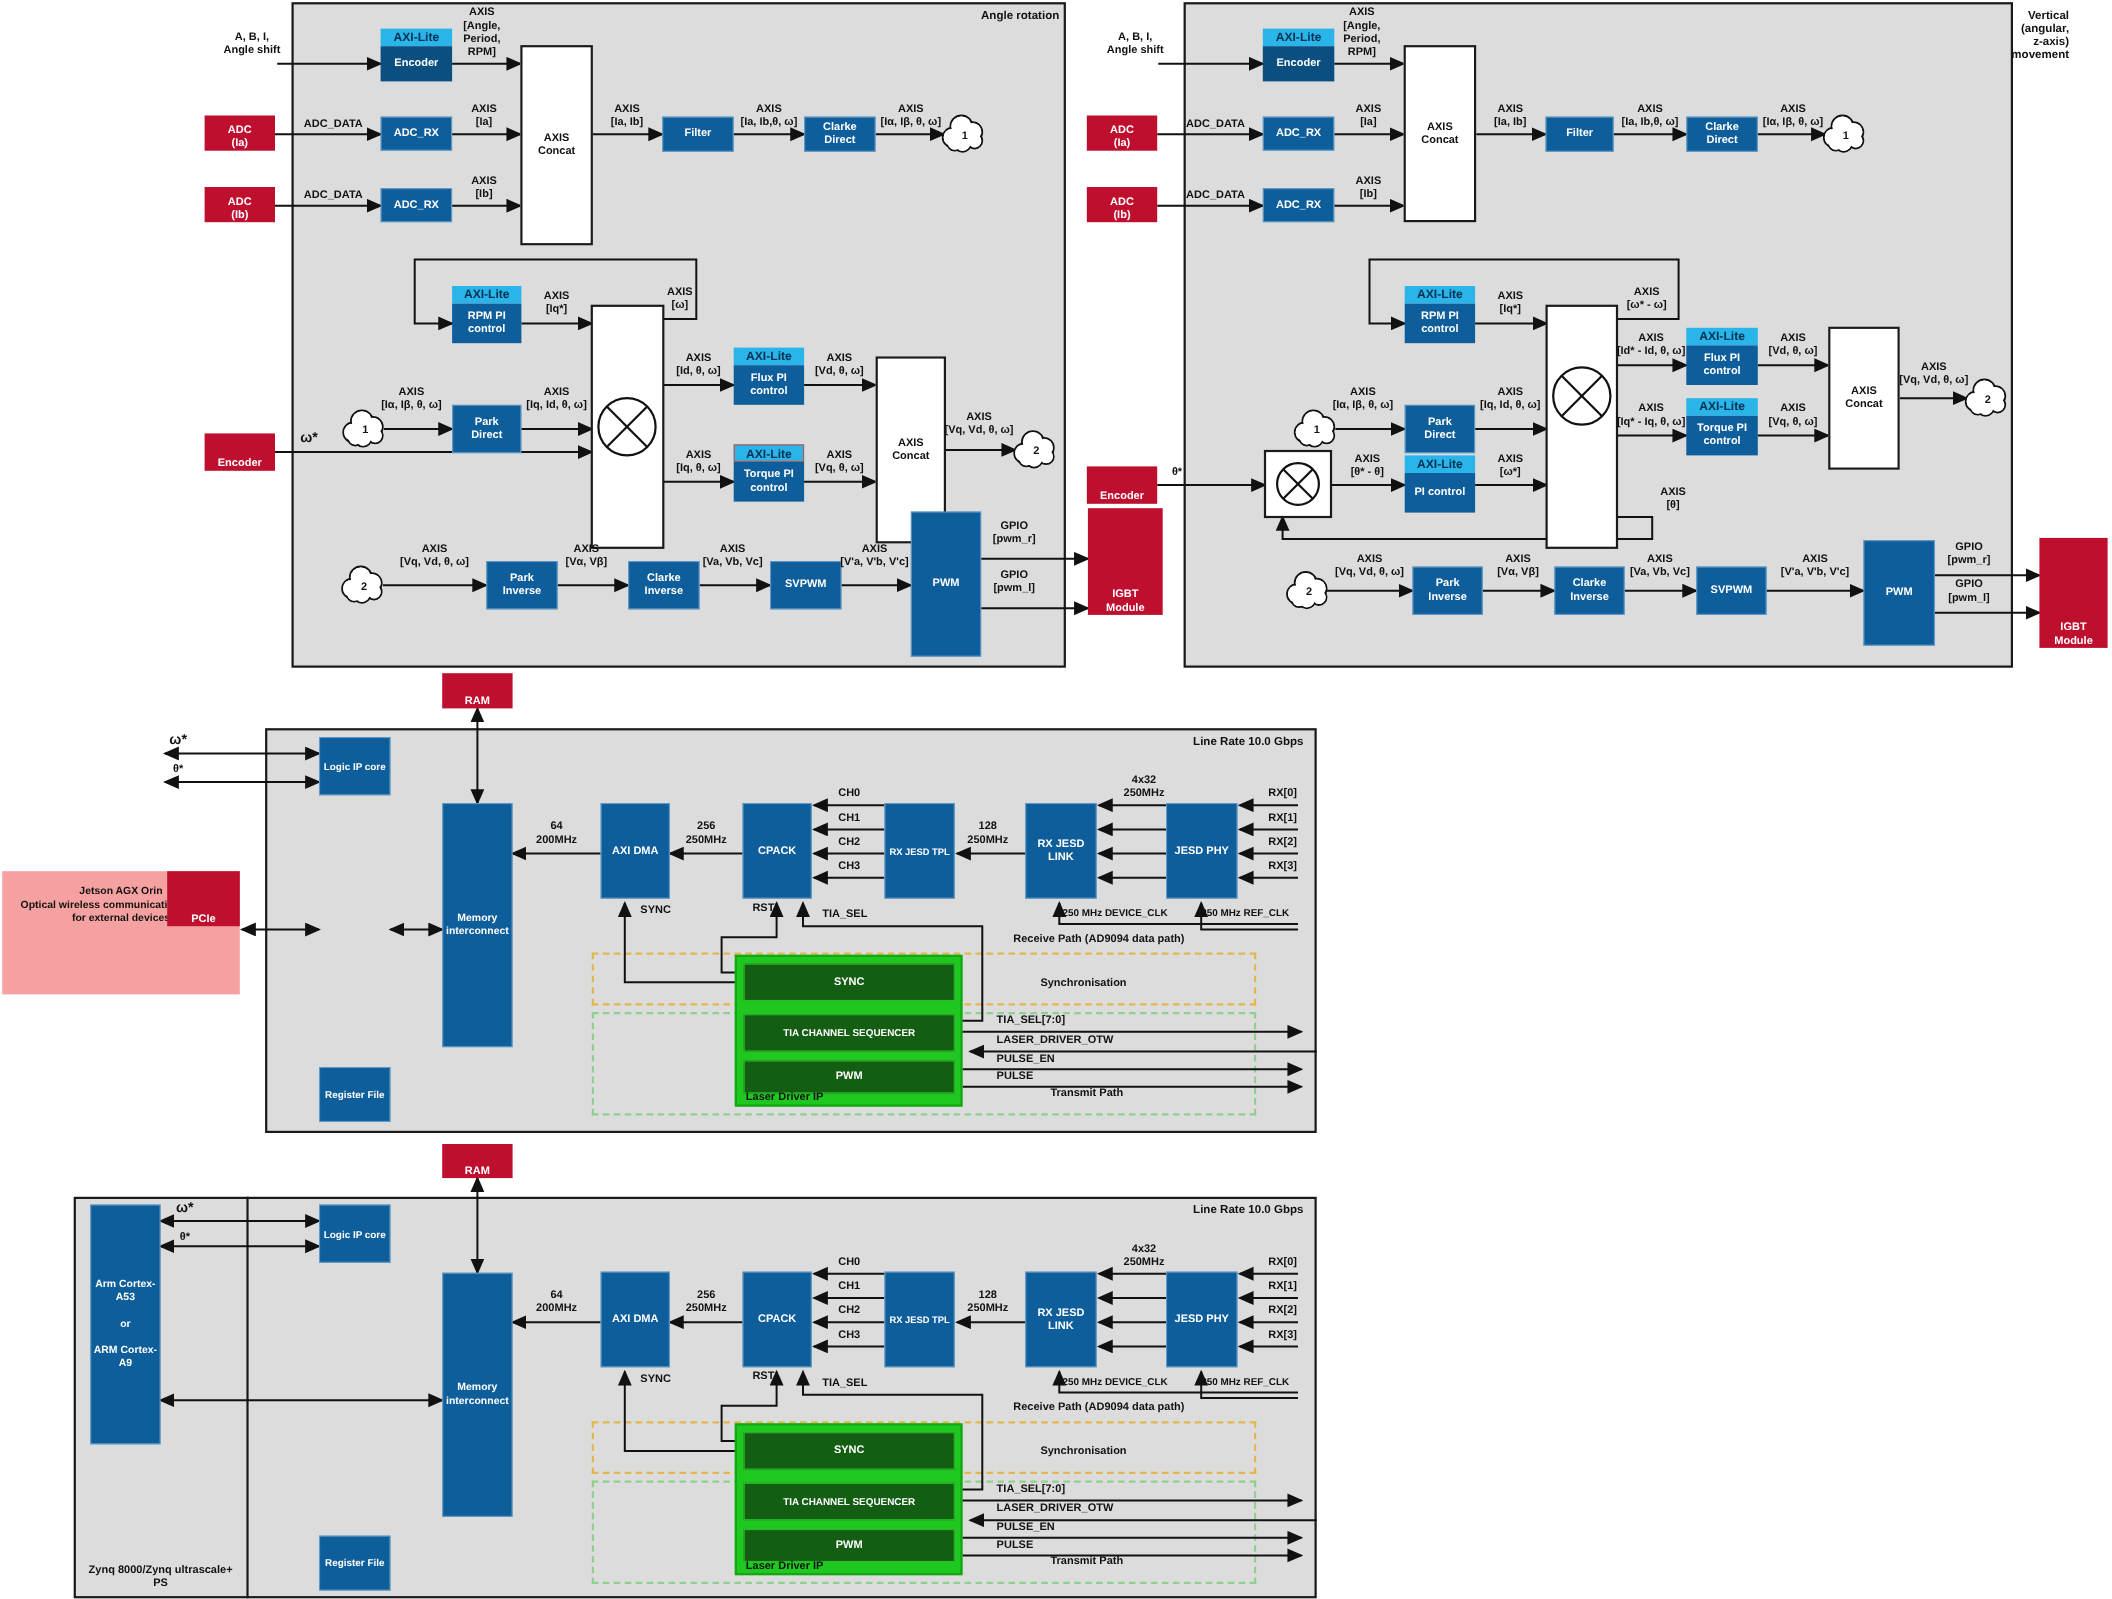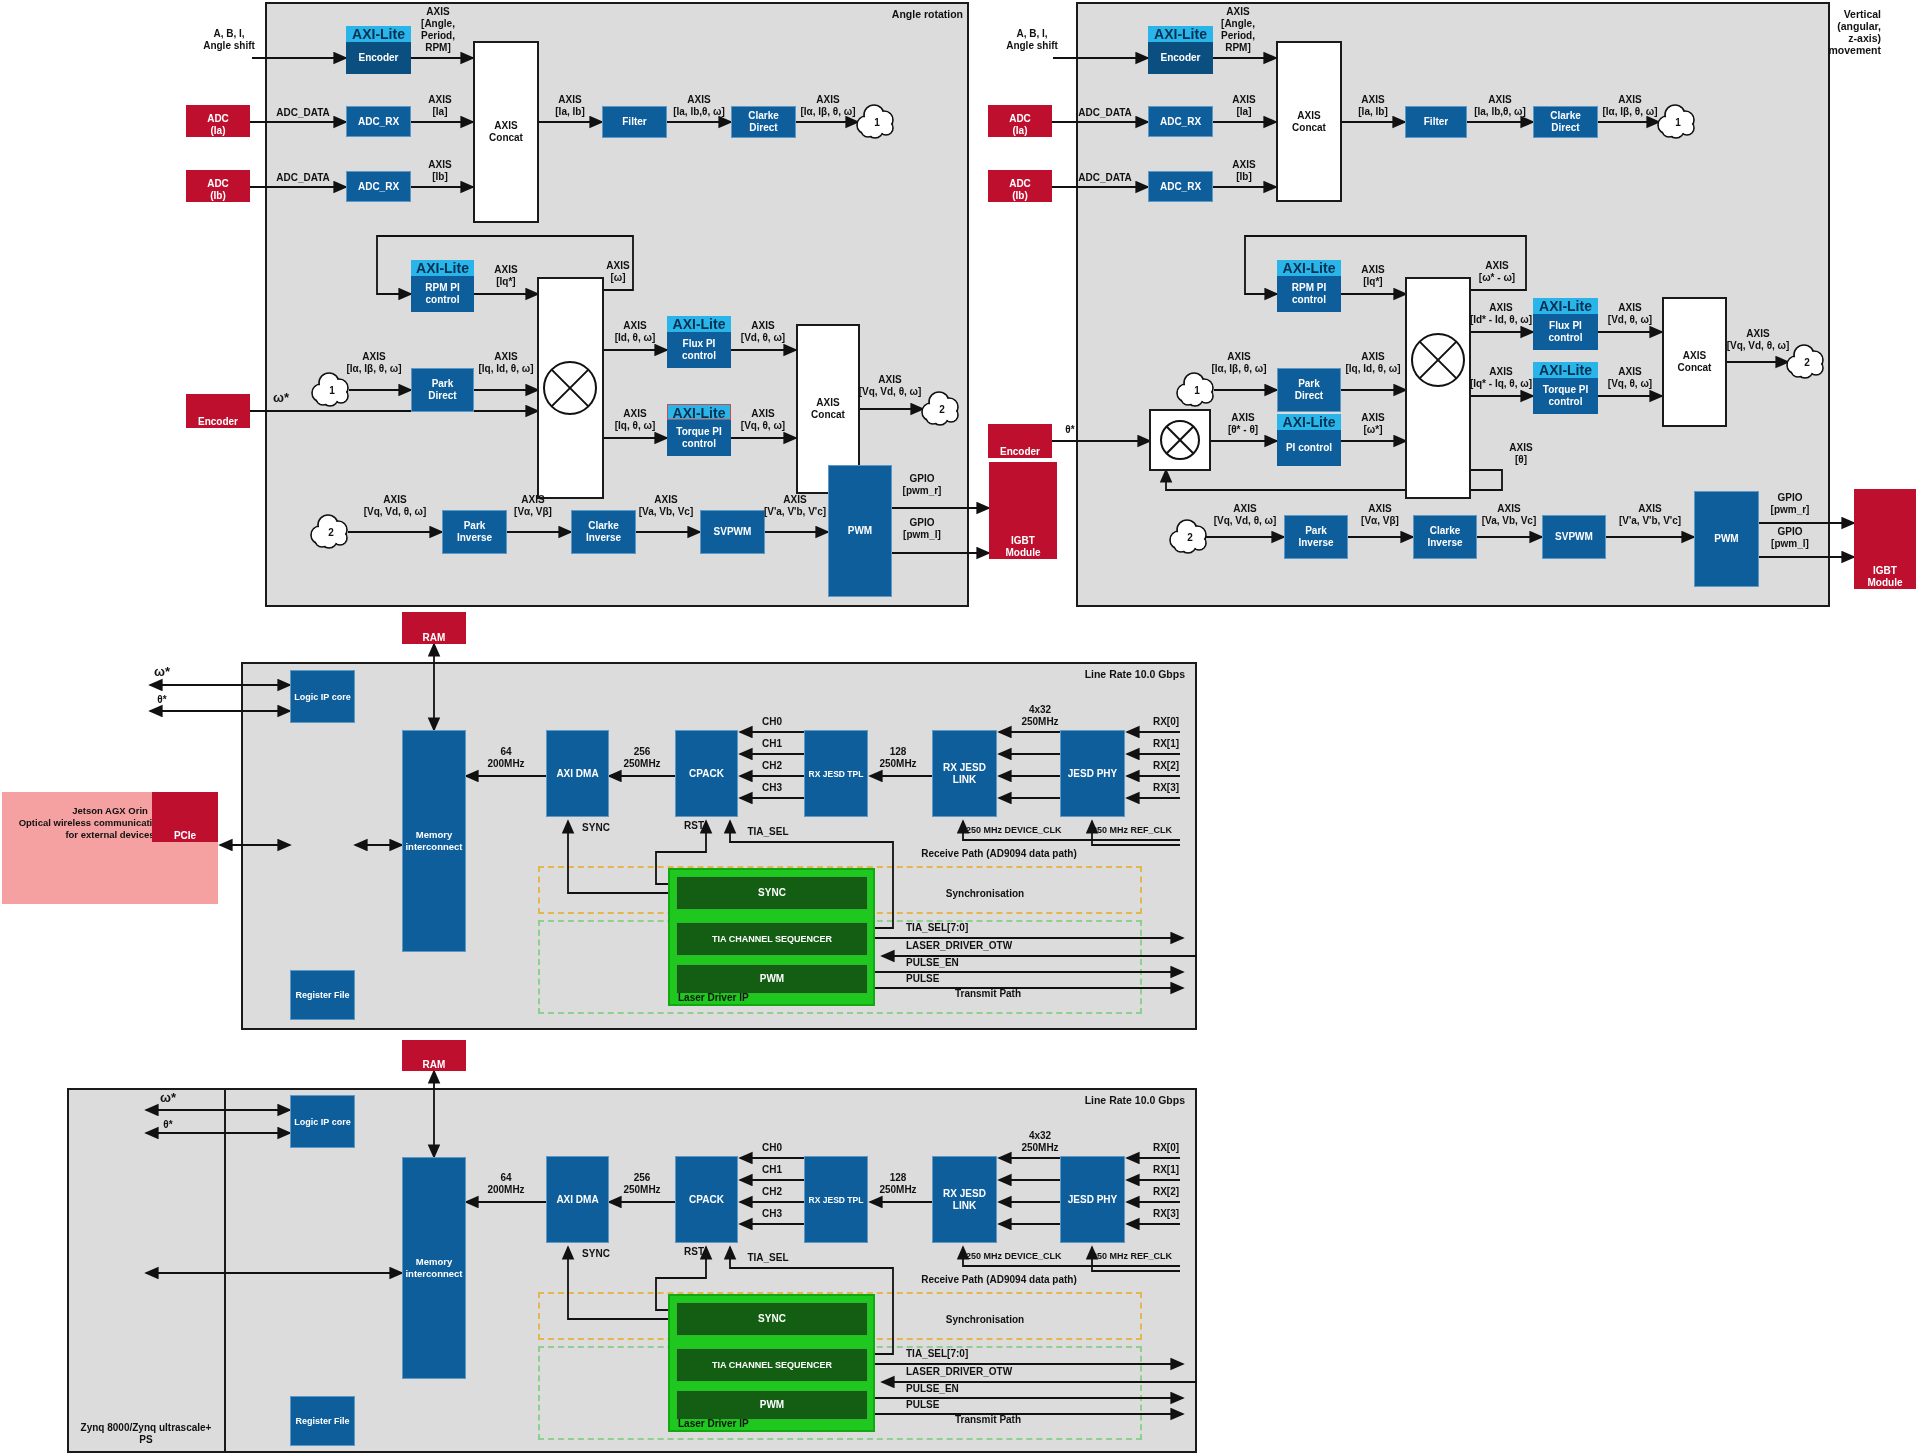--- a/index.html
+++ b/index.html
@@ -9,21 +9,21 @@
   .dash{position:absolute;border:2px dashed;box-sizing:border-box;}
   .box{position:absolute;display:flex;align-items:center;justify-content:center;text-align:center;
        font-weight:bold;font-size:10px;line-height:12px;color:#fff;white-space:pre-line;box-sizing:border-box;}
   .blue{background:#0f5e9c;border:1px solid rgba(160,200,230,.55);}
   .red{background:#bf0f2f;align-items:flex-end;}
   .white{background:#fff;border:2px solid #1a1a1a;color:#111;}
   .pink{background:#f6a1a1;color:#111;align-items:flex-start;padding-top:13px;font-size:9.5px;}
   .bgreen{background:#1fc81f;border:2px solid #12a812;}
   .dgreen{background:#145e14;border:1px solid #2eb82e;color:#fff;}
   .axl{position:absolute;display:flex;flex-direction:column;box-sizing:border-box;}
-  .axh{height:16px;background:#29b5ea;color:#06304f;font-weight:bold;font-size:14px;line-height:16px;
+  .axh{height:16px;background:#29b5ea;color:#06304f;font-weight:bold;font-size:11px;line-height:16px;
        text-align:center;box-sizing:border-box;}
   .axh.hb{border:1.5px solid #c0504d;}
   .axb{flex:1;background:#0f5e9c;color:#fff;font-weight:bold;font-size:10px;line-height:12px;
        display:flex;align-items:center;justify-content:center;text-align:center;white-space:pre-line;}
   .axb.dark{background:#0b4f80;}
   .lbl{position:absolute;font-weight:bold;font-size:10px;line-height:12px;color:#111;
        white-space:pre-line;text-align:center;transform:translateX(-50%);}
   .lbl.all{transform:none;text-align:left;}
   .lbl.alr{transform:translateX(-100%);text-align:right;}
   svg{position:absolute;left:0;top:0;}
@@ -402,20 +402,27 @@
     <div class="box blue" style="left: 1060px; top: 730px; width: 65px; height: 87px; position: absolute;"><span>JESD PHY</span></div>
     <div class="box pink" style="left: 2px; top: 792px; width: 216px; height: 112px; position: absolute; font-size: 9.5px;"><span>Jetson AGX Orin
 Optical wireless communications (OWC)
 for external devices</span></div>
     <div class="box red" style="left: 152px; top: 792px; width: 66px; height: 50px; position: absolute;"><span>PCIe</span></div>
     <div class="box bgreen" style="left: 668px; top: 868px; width: 207px; height: 138px; position: absolute;"></div>
     <div class="box dgreen" style="left: 676px; top: 876px; width: 192px; height: 34px; position: absolute;"><span>SYNC</span></div>
     <div class="box dgreen" style="left: 676px; top: 922px; width: 192px; height: 34px; position: absolute; font-size: 9px;"><span>TIA CHANNEL SEQUENCER</span></div>
     <div class="box dgreen" style="left: 676px; top: 964px; width: 192px; height: 30px; position: absolute;"><span>PWM</span></div>
     <div class="box red" style="left: 402px; top: 1040px; width: 64px; height: 31px; position: absolute;"><span>RAM</span></div>
+    <div class="box blue" style="left: 82px; top: 1095px; width: 64px; height: 218px; position: absolute; font-size: 9.5px;"><span>Arm Cortex-
+A53
+
+or
+
+ARM Cortex-
+A9</span></div>
     <div class="box blue" style="left: 290px; top: 1095px; width: 65px; height: 53px; position: absolute; font-size: 9px;"><span>Logic IP core</span></div>
     <div class="box blue" style="left: 402px; top: 1157px; width: 64px; height: 222px; position: absolute; font-size: 9.5px;"><span>Memory
 interconnect</span></div>
     <div class="box blue" style="left: 290px; top: 1396px; width: 65px; height: 50px; position: absolute; font-size: 9px;"><span>Register File</span></div>
     <div class="box blue" style="left: 546px; top: 1156px; width: 63px; height: 87px; position: absolute;"><span>AXI DMA</span></div>
     <div class="box blue" style="left: 675px; top: 1156px; width: 63px; height: 87px; position: absolute;"><span>CPACK</span></div>
     <div class="box blue" style="left: 804px; top: 1156px; width: 64px; height: 87px; position: absolute; font-size: 8.5px;"><span>RX JESD TPL</span></div>
     <div class="box blue" style="left: 932px; top: 1156px; width: 65px; height: 87px; position: absolute;"><span>RX JESD
 LINK</span></div>
     <div class="box blue" style="left: 1060px; top: 1156px; width: 65px; height: 87px; position: absolute;"><span>JESD PHY</span></div>

